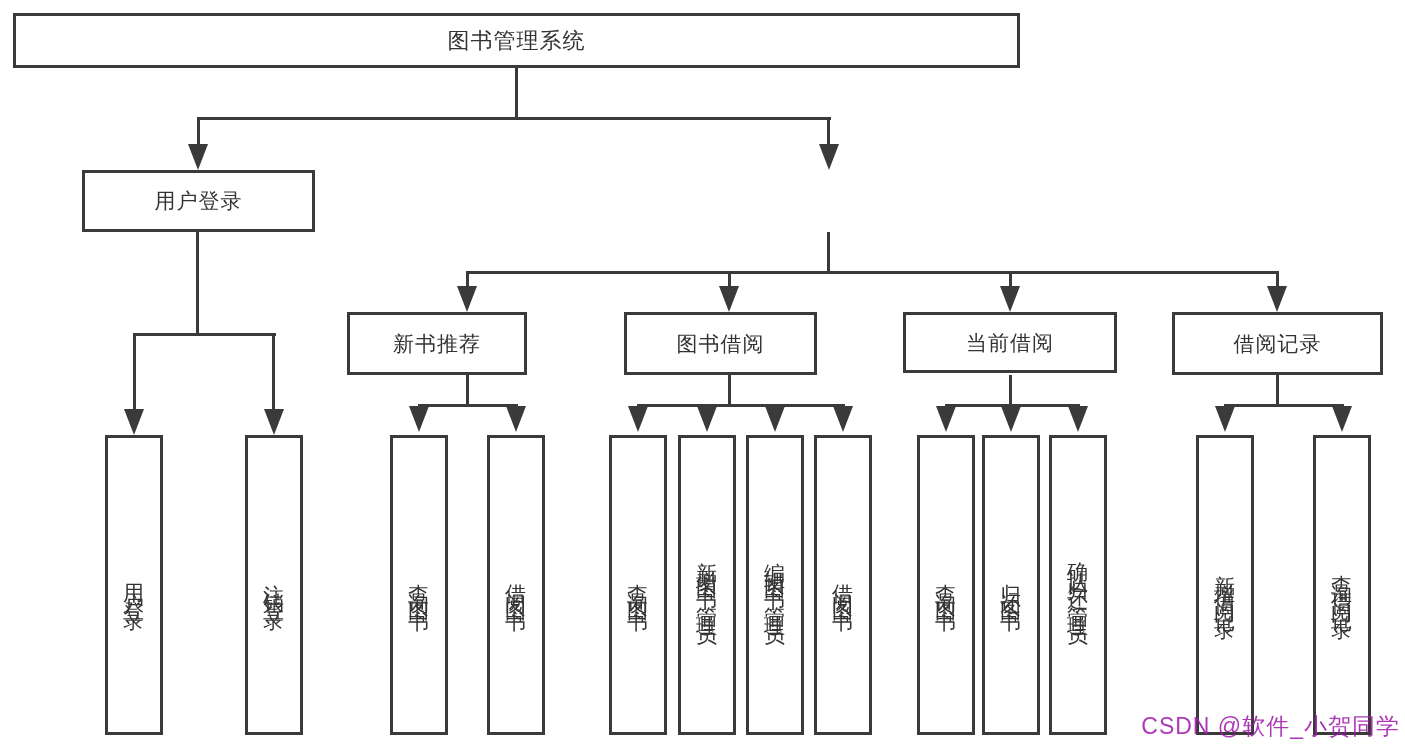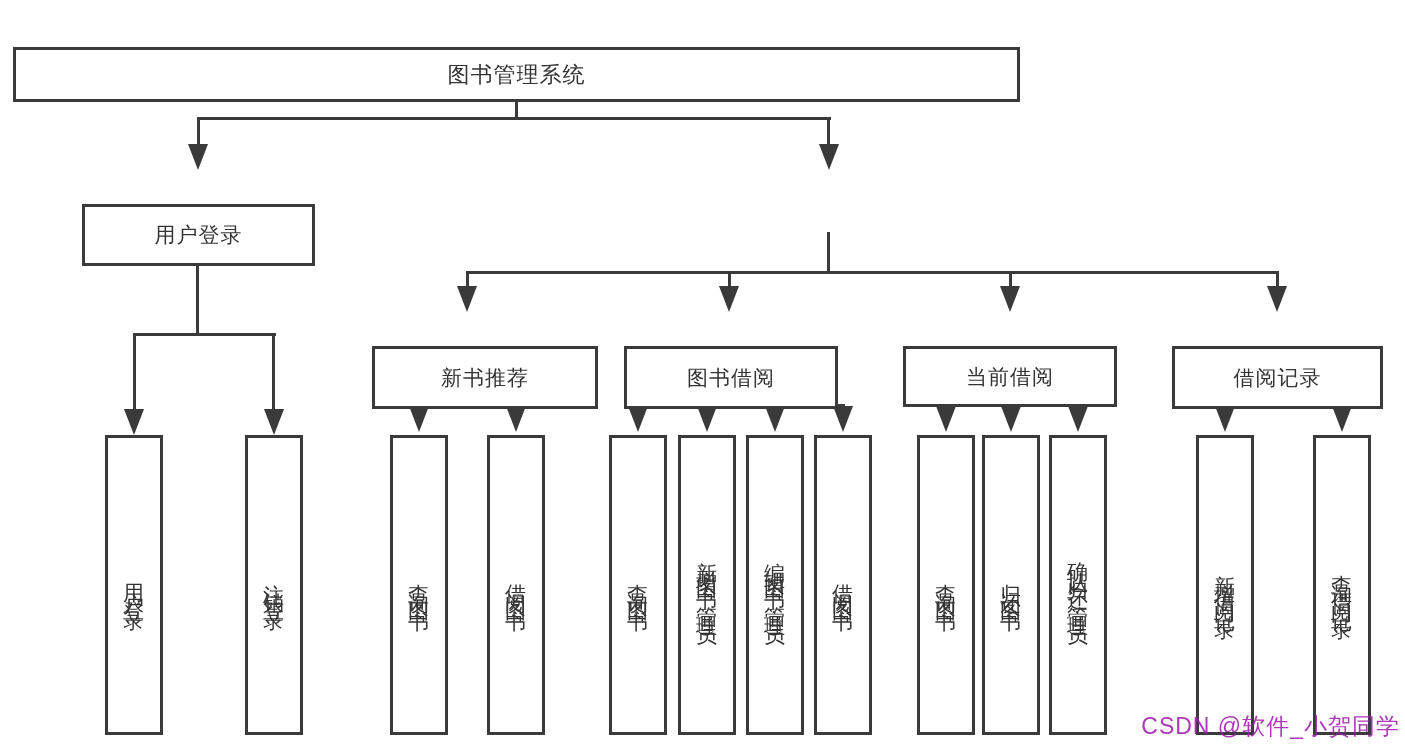--- a/index.html
+++ b/index.html
@@ -1,20 +1,20 @@
 <!DOCTYPE html>
 <html><head>
 <meta charset="utf-8">
 <style>
   html,body{margin:0;padding:0;background:#ffffff;}
   body{font-family:"Liberation Sans","DejaVu Sans",sans-serif;color:#333;}
   .canvas{position:relative;width:1405px;height:747px;background:#fff;overflow:hidden;}
   .node{position:absolute;box-sizing:border-box;border:3px solid #3a3a3a;background:#fff;
         display:flex;align-items:center;justify-content:center;font-size:21px;
-        letter-spacing:1px;color:#333;margin-top:34px;}
+        letter-spacing:1px;color:#333;}
   .root{font-size:22px;}
   .leaf{position:absolute;box-sizing:border-box;border:3px solid #3a3a3a;background:#fff;
         width:58px;height:300px;top:435px;display:flex;align-items:center;justify-content:center;}
   .leaf span{writing-mode:vertical-rl;font-size:21px;letter-spacing:9px;line-height:1;}
   .v{position:absolute;width:3px;background:#3a3a3a;}
   .h{position:absolute;height:3px;background:#3a3a3a;}
   .arr{position:absolute;width:0;height:0;border-left:10px solid transparent;
        border-right:10px solid transparent;border-top:26px solid #3a3a3a;}
   .watermark{position:absolute;top:711px;right:5px;font-size:23px;color:#a21caf;
              opacity:.88;letter-spacing:1px;z-index:10;white-space:nowrap;}
@@ -73,24 +73,24 @@
   <div class="arr" style="left:1332px;top:406px"></div>
 
   <div class="node root" style="left:13px;top:13px;width:1007px;height:55px">
     <span>图书管理系统</span>
   </div>
 
   <div class="node" style="left:82px;top:170px;width:233px;height:62px">
     <span>用户登录</span>
   </div>
 
-  <div class="node" style="left:372px;top:312px;width:226px;height:63px">
+  <div class="node" style="left:347px;top:312px;width:180px;height:63px">
     <span>新书推荐</span>
   </div>
-  <div class="node" style="left:624px;top:312px;width:214px;height:63px">
+  <div class="node" style="left:624px;top:312px;width:193px;height:63px">
     <span>图书借阅</span>
   </div>
   <div class="node" style="left:903px;top:312px;width:214px;height:61px">
     <span>当前借阅</span>
   </div>
   <div class="node" style="left:1172px;top:312px;width:211px;height:63px">
     <span>借阅记录</span>
   </div>
 
   <div class="leaf" style="left:105px">

